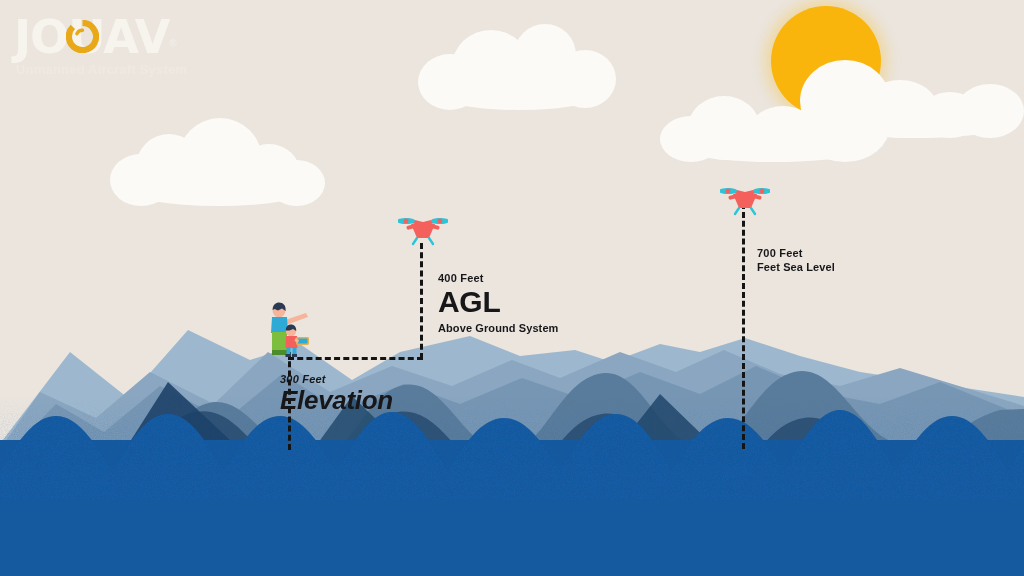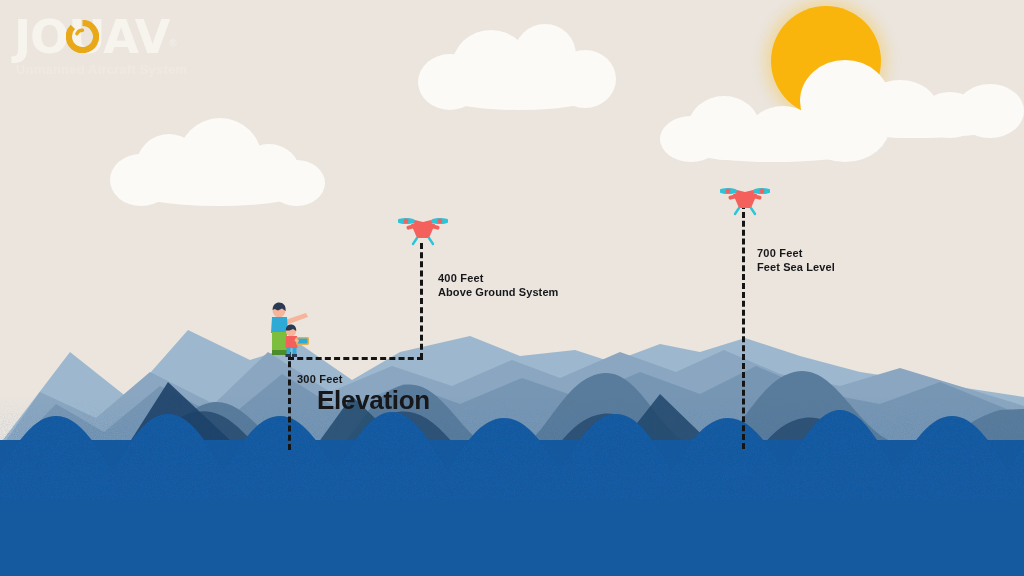--- a/index.html
+++ b/index.html
@@ -41,21 +41,21 @@
   
   .lbl{position:absolute;color:#17171A;}
   .lbl .feet{
     font-size:11px;font-weight:700;letter-spacing:.2px;
     display:block;line-height:1.1;
   }
   .lbl .big{
     font-size:30px;font-weight:700;letter-spacing:-.3px;
     display:block;line-height:1.15;margin-top:1px;
   }
-  .lbl .big.sm{font-size:26px;margin-left:20px;}
+  .lbl .big.sm{font-size:26px;}
   .lbl .sub{
     font-size:11px;font-weight:700;letter-spacing:.1px;
     display:block;line-height:1.1;margin-top:2px;
   }
 
   
   .drone{position:absolute;width:50px;height:34px;}
 
   
   .people{position:absolute;width:58px;height:60px;}
@@ -275,29 +275,30 @@
     <rect x="34" y="54" width="5" height="3" fill="#2B3A52"></rect>
 
     <rect x="38" y="37" width="13" height="8" rx="1.4" fill="#E2B24A"></rect>
     <rect x="39.5" y="38.4" width="10" height="5.2" rx="1" fill="#2FA9D6"></rect>
 
     <path d="M37.5,38 L41,40 L40,43 L36.5,41 Z" fill="#F6B49A"></path>
   </svg>
 
   <div class="lbl" style="left:438px;top:272px;">
     <span class="feet">400 Feet</span>
+    <span class="big">AGL</span>
     <span class="sub">Above Ground System</span>
   </div>
 
   <div class="lbl" style="left:757px;top:247px;">
     <span class="feet">700 Feet</span>
     <span class="sub">Feet Sea Level</span>
   </div>
 
-  <div class="lbl" style="left:297px;top:373px;">
+  <div class="lbl" style="left:280px;top:373px;font-style:italic;">
     <span class="feet">300 Feet</span>
     <span class="big sm">Elevation</span>
   </div>
 
   <div class="logo">
     <span class="wordmark">
       <span class="wm-txt">JOUAV</span><span class="reg">®</span>
       <svg class="o-ring" viewBox="0 0 40 40">
         <path d="M20,3.5 A16.5,16.5 0 1,1 8.3,8.3" fill="none" stroke="#E8A818" stroke-width="7.5" stroke-linecap="butt"></path>
         <path d="M20,12.5 A7.5,7.5 0 0,0 13.2,16.6" fill="none" stroke="#E8A818" stroke-width="4.2" stroke-linecap="round"></path>

